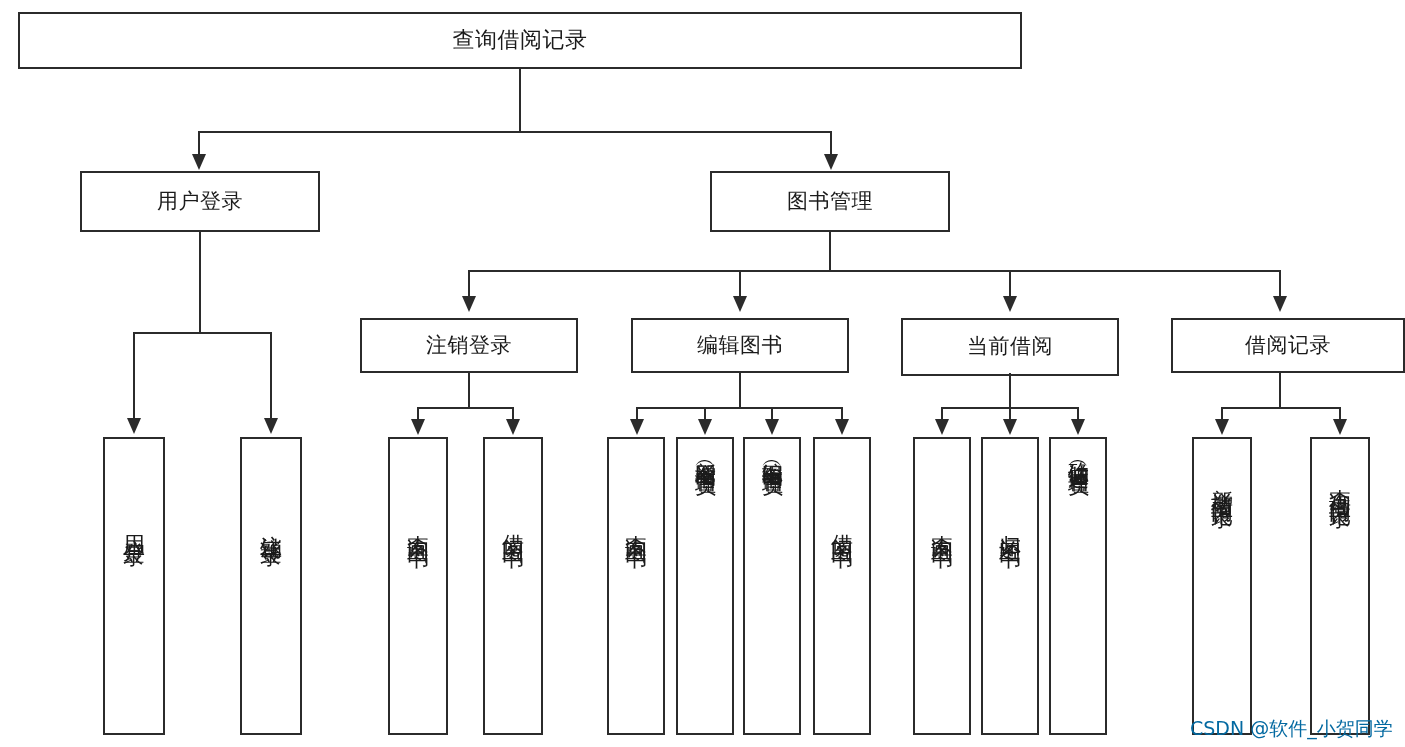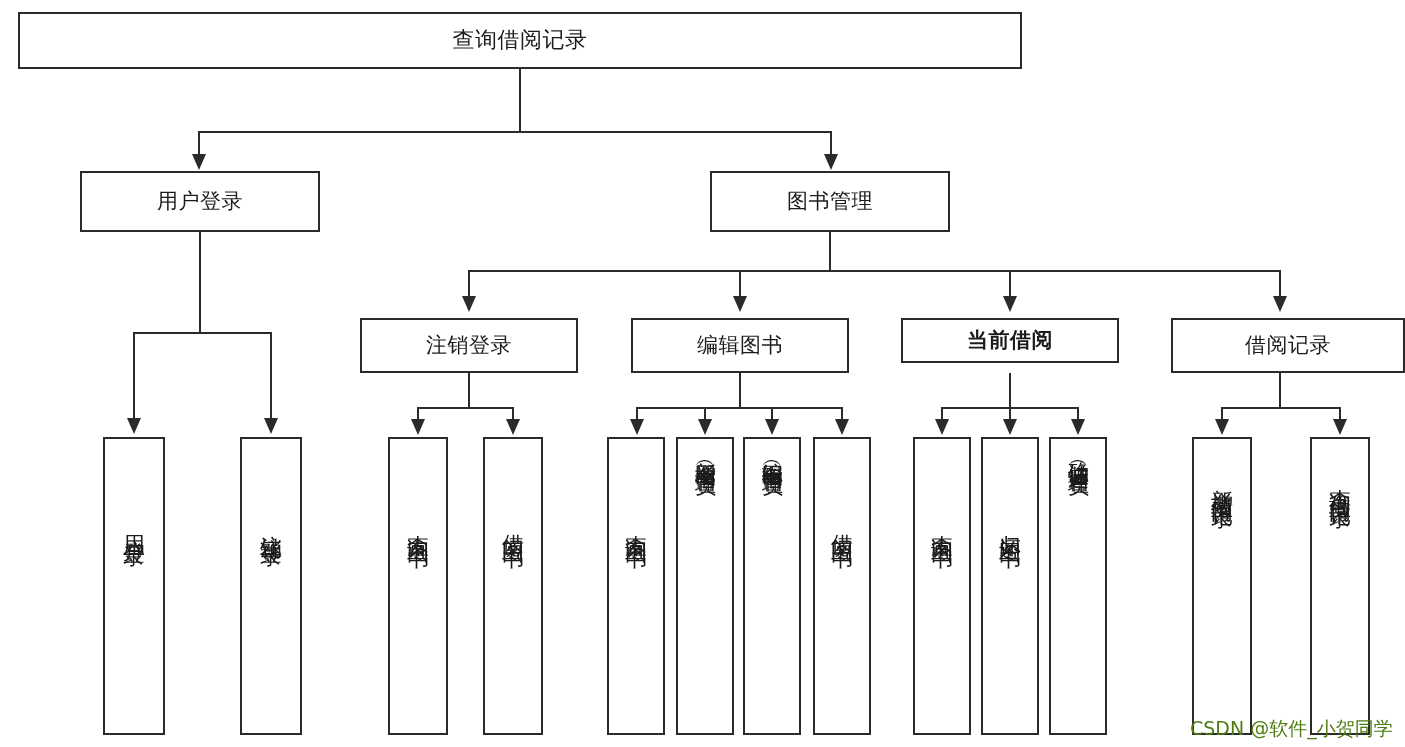--- a/index.html
+++ b/index.html
@@ -46,21 +46,21 @@
   .hline{position:absolute;background:#2b2b2b;height:2px;}
   .arrow{
     position:absolute;
     width:0;height:0;
     border-left:7px solid transparent;
     border-right:7px solid transparent;
     border-top:16px solid #2b2b2b;
   }
   .watermark{
     position:absolute;
-    color:#4d7c0f;
+    color:#0369a1;
     font-size:19px;
     white-space:nowrap;
     user-select:none;
   }
 </style>
 </head>
 <body>
 
 <div id="canvas">
 
@@ -101,21 +101,21 @@
   <div class="arrow" style="left:1003px;top:296px;"></div>
   <div class="vline" style="left:1279px;top:270px;height:28px;"></div>
   <div class="arrow" style="left:1273px;top:296px;"></div>
 
   <div class="node h-node" style="left:360px;top:318px;width:218px;height:55px;">
     <span class="lbl">注销登录</span>
   </div>
   <div class="node h-node" style="left:631px;top:318px;width:218px;height:55px;">
     <span class="lbl">编辑图书</span>
   </div>
-  <div class="node h-node" style="left:901px;top:318px;width:218px;height:45px;font-weight:bold;">
+  <div class="node h-node" style="left:901px;top:318px;width:218px;height:58px;">
     <span class="lbl">当前借阅</span>
   </div>
   <div class="node h-node" style="left:1171px;top:318px;width:234px;height:55px;">
     <span class="lbl">借阅记录</span>
   </div>
 
   <div class="vline" style="left:468px;top:373px;height:35px;"></div>
   <div class="hline" style="left:417px;top:407px;width:96px;"></div>
   <div class="vline" style="left:417px;top:407px;height:14px;"></div>
   <div class="arrow" style="left:411px;top:419px;"></div>

